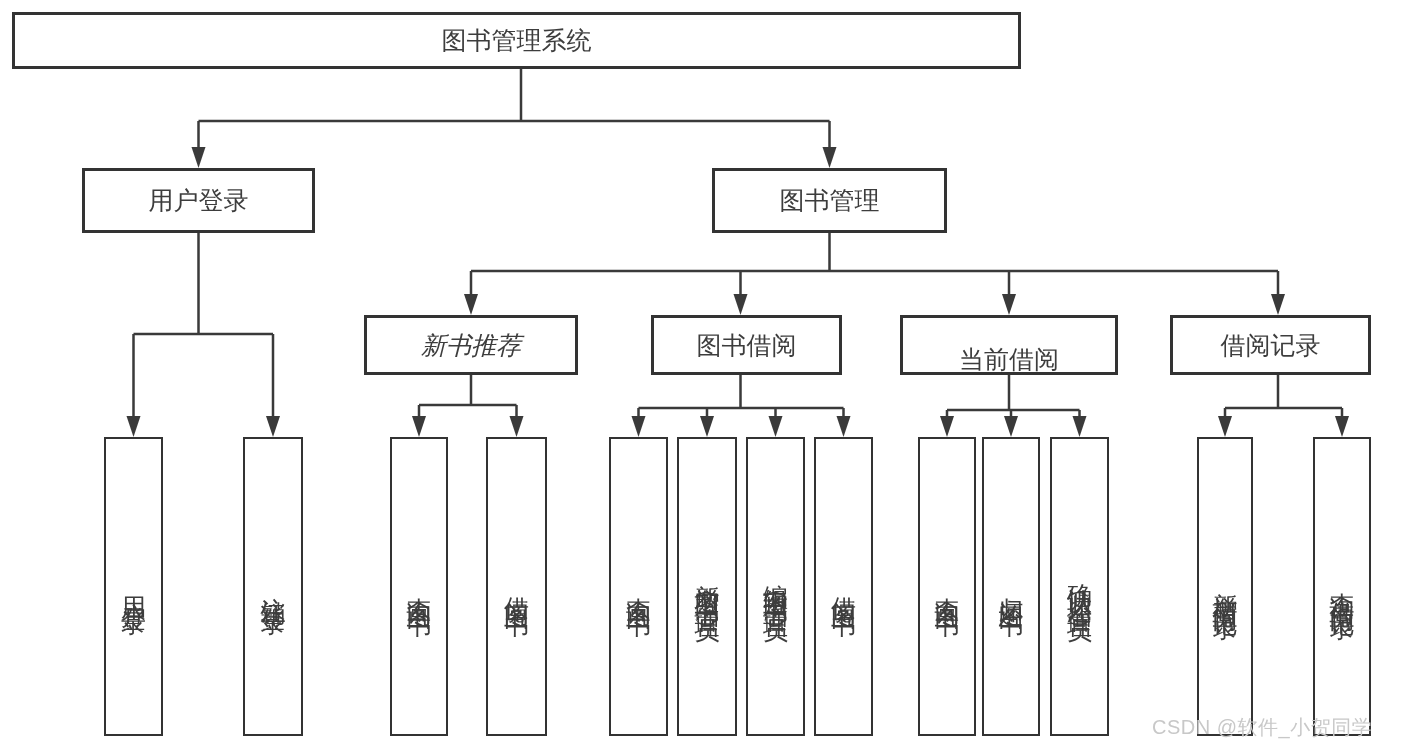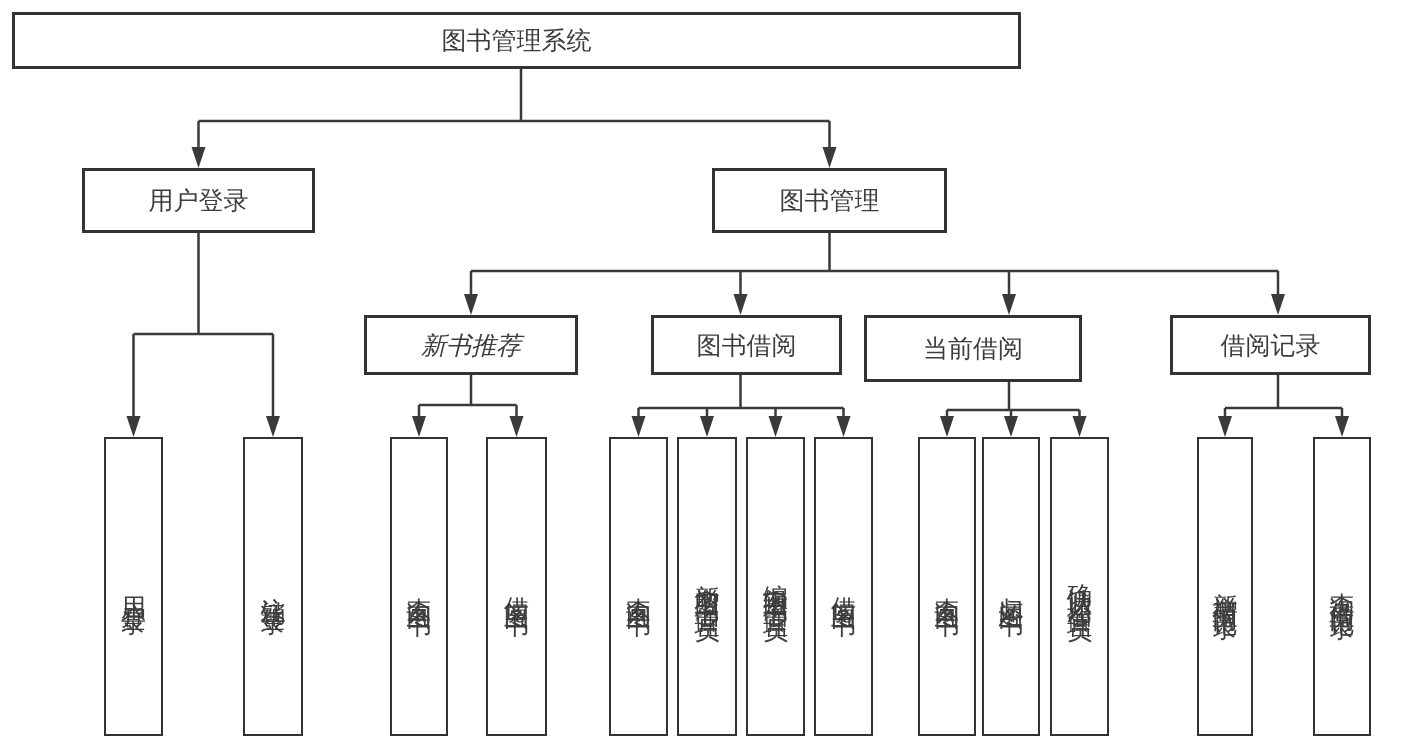--- a/index.html
+++ b/index.html
@@ -85,21 +85,21 @@
   <div class="node" style="left:712px;top:168px;width:235px;height:65px;">
     <span>图书管理</span>
   </div>
 
   <div class="node" style="left:364px;top:315px;width:214px;height:60px;font-style:italic;">
     <span>新书推荐</span>
   </div>
   <div class="node" style="left:651px;top:315px;width:191px;height:60px;">
     <span>图书借阅</span>
   </div>
-  <div class="node" style="left:864px;top:315px;width:218px;height:67px;">
+  <div class="node" style="left:900px;top:315px;width:218px;height:60px;align-items:flex-end;">
     <span>当前借阅</span>
   </div>
   <div class="node" style="left:1170px;top:315px;width:201px;height:60px;">
     <span>借阅记录</span>
   </div>
 
   <div class="node leaf" style="left:104px;top:437px;width:59px;height:299px;">
     <span class="v-text">用户登录</span>
   </div>
   <div class="node leaf" style="left:243px;top:437px;width:60px;height:299px;">
@@ -136,14 +136,15 @@
     <span class="v-text">确认归还（管理员）</span>
   </div>
 
   <div class="node leaf" style="left:1197px;top:437px;width:56px;height:299px;">
     <span class="v-text">新增借阅记录</span>
   </div>
   <div class="node leaf" style="left:1313px;top:437px;width:58px;height:299px;">
     <span class="v-text">查询借阅记录</span>
   </div>
 
+  <div class="watermark" style="left:1152px;top:714px;">CSDN @软件_小贺同学</div>
 
 </div>
 
 </body></html>

